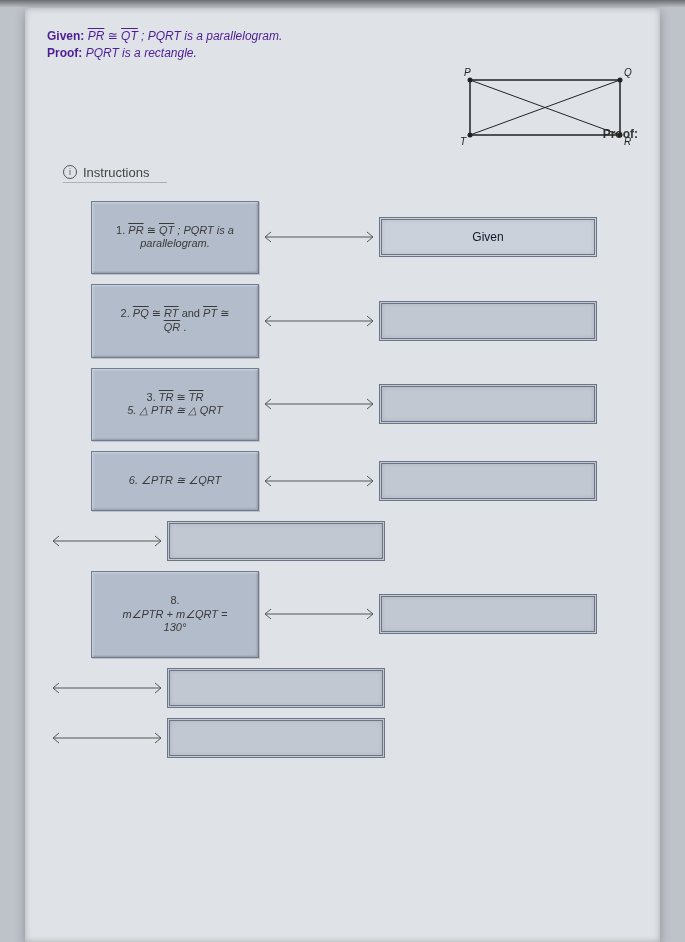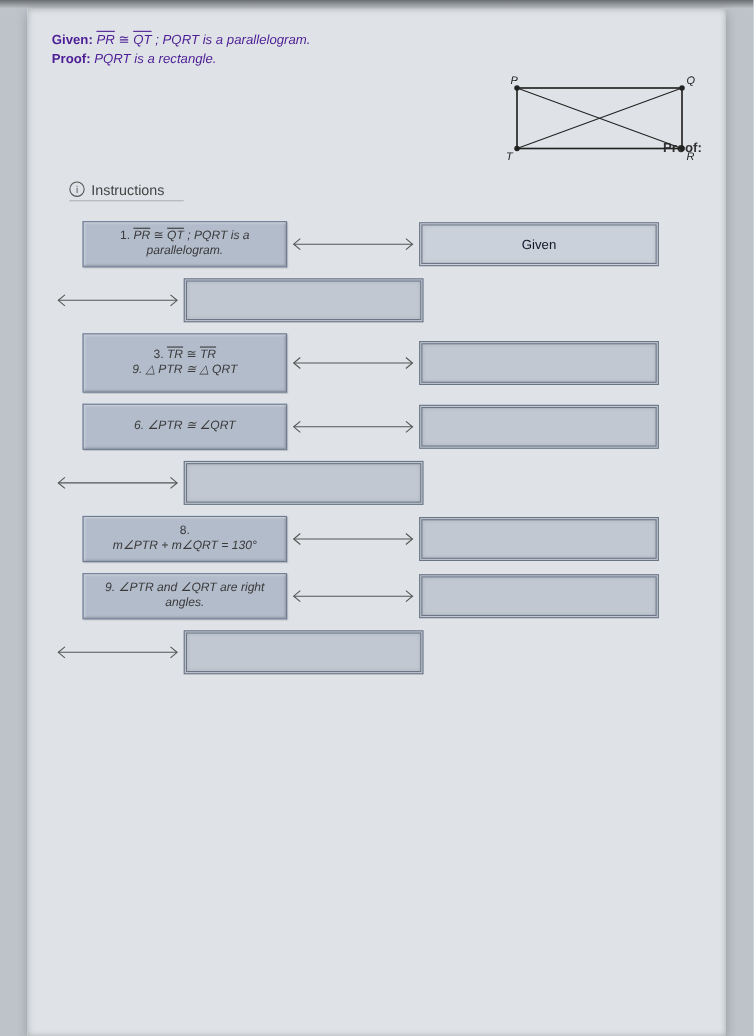--- a/index.html
+++ b/index.html
@@ -67,36 +67,36 @@
     }
     .rows{
       margin-top:18px;
     }
     .row{
       display:flex;
       align-items:center;
       margin:10px 0;
     }
     .step-box{
-      width:186px;
+      width:168px;
       min-height:42px;
       background:#b3bccb;
       border:1px solid #6f7c93;
       box-shadow:inset 1px 1px 2px rgba(255,255,255,.4),
                  inset -1px -1px 2px rgba(0,0,0,.2),
                  1px 1px 0 rgba(0,0,0,.15);
       display:flex;
       align-items:center;
       justify-content:center;
       text-align:center;
       font-size:11px;
       color:#3a3a3a;
-      padding:6px;
+      padding:22px;
       line-height:1.25;
-      margin-left:28px;
+      margin-left:44px;
     }
     .connector{
       flex:0 0 auto;
       width:120px;
       height:20px;
       position:relative;
     }
     .connector svg{width:100%;height:100%;}
     .reason-box{
       width:218px;
@@ -175,40 +175,53 @@
             <polyline points="108,5 114,10 108,15" fill="none" stroke="#555"></polyline>
             <polyline points="12,5 6,10 12,15" fill="none" stroke="#555"></polyline>
           </svg>
       </div>
       <div class="reason-box">
         <span>Given</span>
       </div>
     </div>
 
     <div class="row">
+      <div class="step-box">
+        <div>
+          <span>2. </span>
+          <span class="overline">PQ</span>
+          <span> ≅ </span>
+          <span class="overline">RT</span>
+          <span> and </span>
+          <span class="overline">PT</span>
+          <span> ≅ </span>
+          <span class="overline">QR</span>
+          <span>.</span>
+        </div>
+      </div>
       <div class="connector"><svg viewBox="0 0 120 20">
             <line x1="6" y1="10" x2="114" y2="10" stroke="#555"></line>
             <polyline points="108,5 114,10 108,15" fill="none" stroke="#555"></polyline>
             <polyline points="12,5 6,10 12,15" fill="none" stroke="#555"></polyline>
           </svg></div>
       <div class="reason-box empty">
           <span></span>
         </div>
     </div>
 
     <div class="row">
       <div class="step-box" style="min-height:54px;">
         <div>
           <div>
             <span>3. </span>
             <span class="overline">TR</span>
             <span> ≅ </span>
             <span class="overline">TR</span>
           </div>
-          <div class="ital">9. △ PTR ≅ △ QRT</div>
+          <div class="ital">5. △ PTR ≅ △ QRT</div>
         </div>
       </div>
       <div class="connector"><svg viewBox="0 0 120 20">
             <line x1="6" y1="10" x2="114" y2="10" stroke="#555"></line>
             <polyline points="108,5 114,10 108,15" fill="none" stroke="#555"></polyline>
             <polyline points="12,5 6,10 12,15" fill="none" stroke="#555"></polyline>
           </svg></div>
       <div class="reason-box empty">
           <span></span>
         </div>
@@ -251,23 +264,20 @@
             <line x1="6" y1="10" x2="114" y2="10" stroke="#555"></line>
             <polyline points="108,5 114,10 108,15" fill="none" stroke="#555"></polyline>
             <polyline points="12,5 6,10 12,15" fill="none" stroke="#555"></polyline>
           </svg></div>
       <div class="reason-box empty">
           <span></span>
         </div>
     </div>
 
     <div class="row">
-      <div class="step-box">
-          <span class="ital">9. ∠PTR and ∠QRT are right angles.</span>
-        </div>
       <div class="connector"><svg viewBox="0 0 120 20">
             <line x1="6" y1="10" x2="114" y2="10" stroke="#555"></line>
             <polyline points="108,5 114,10 108,15" fill="none" stroke="#555"></polyline>
             <polyline points="12,5 6,10 12,15" fill="none" stroke="#555"></polyline>
           </svg></div>
       <div class="reason-box empty">
           <span></span>
         </div>
     </div>
 

